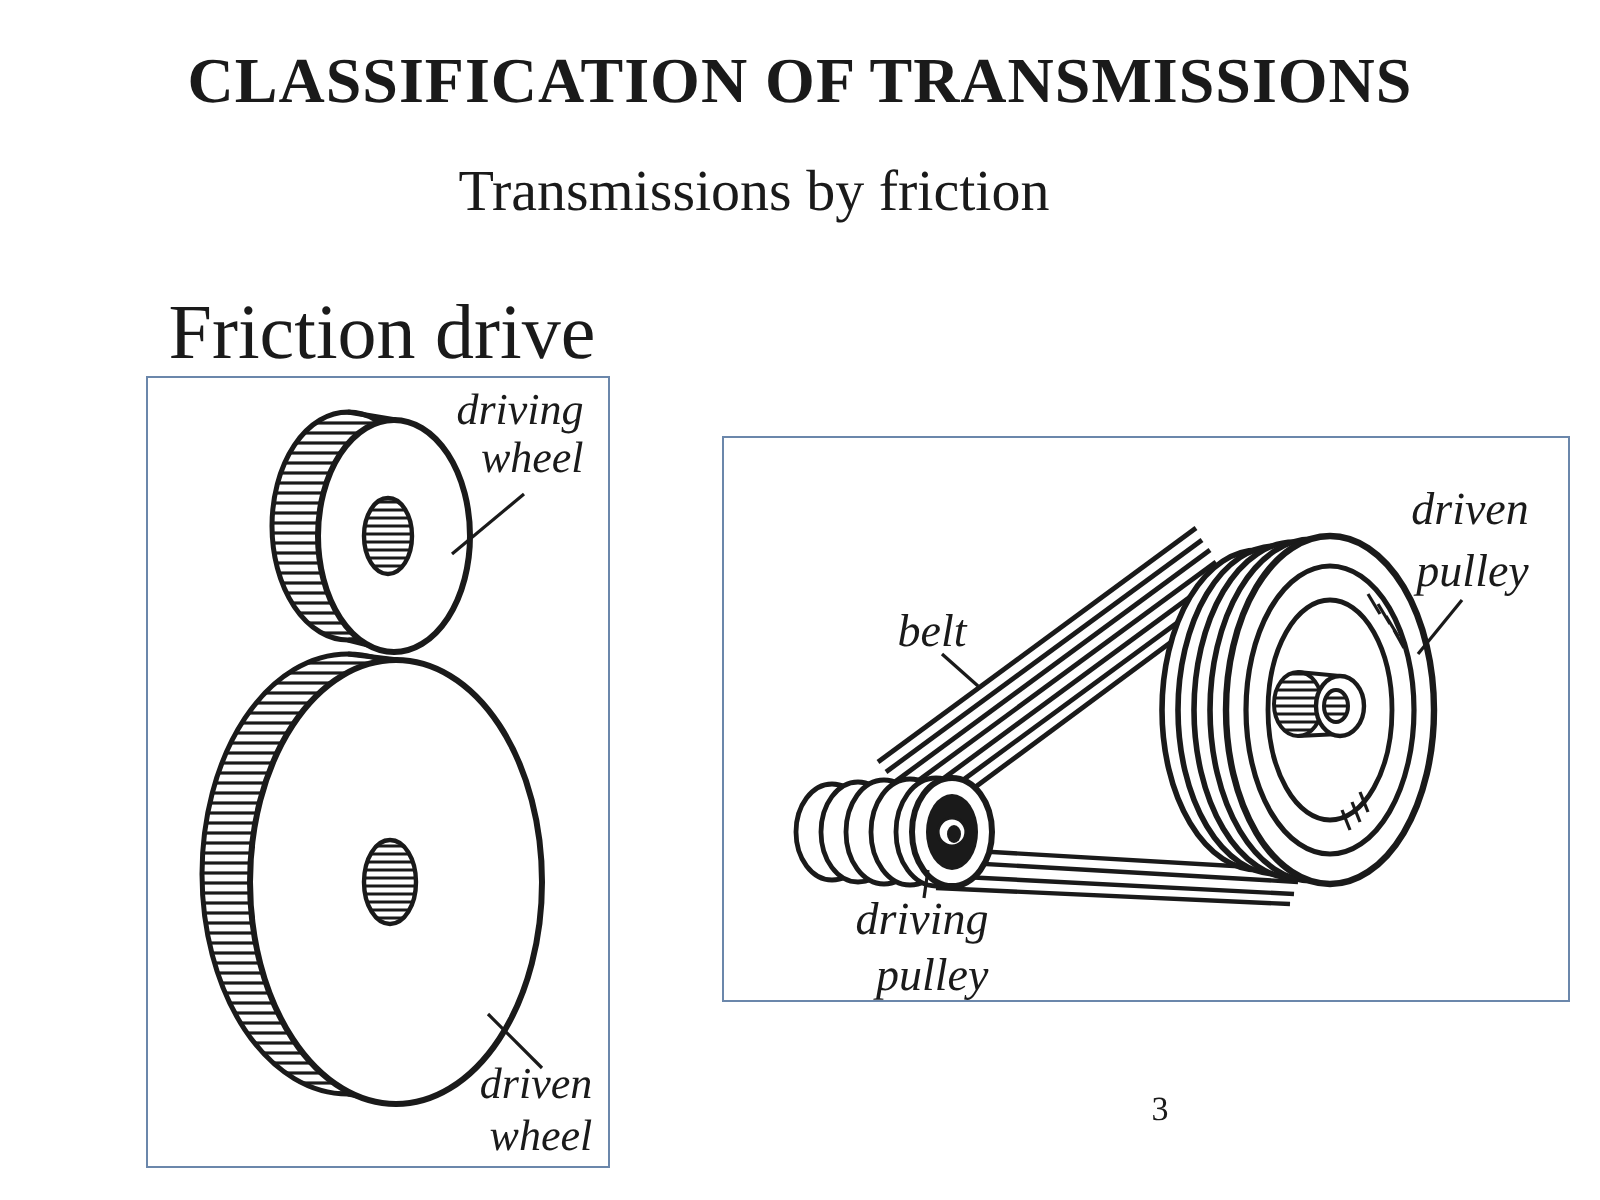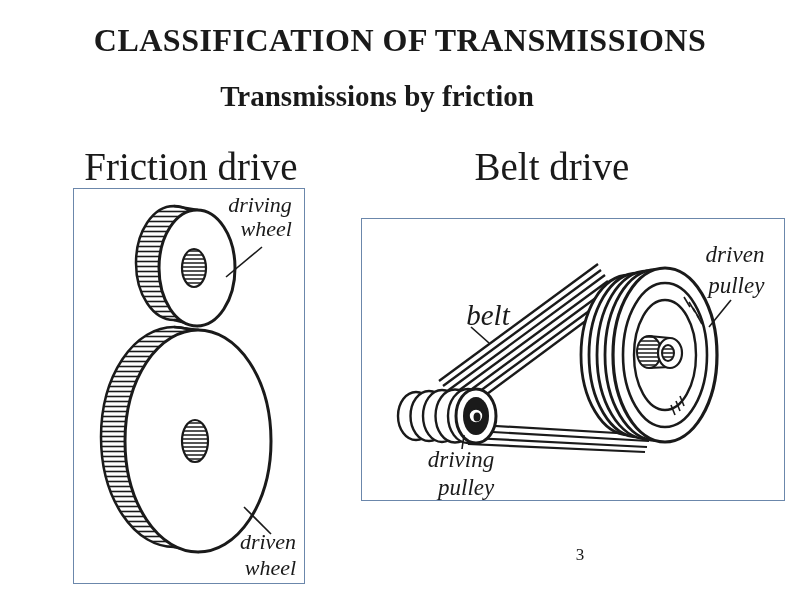--- a/index.html
+++ b/index.html
@@ -9,58 +9,57 @@
     font-family:"Liberation Serif","DejaVu Serif",serif;
   }
   .abs{position:absolute;}
   .slide{width:800px;height:432px;position:relative;}
   .title{
     top:22px;left:0;width:800px;text-align:center;
     font-size:32px;font-weight:bold;letter-spacing:0.5px;white-space:nowrap;
   }
   .subtitle{
     top:80px;left:0;width:754px;text-align:center;
-    font-size:29px;font-weight:bold;white-space:nowrap;
+    font-size:29px;font-weight:normal;white-space:nowrap;
   }
   .fig-heading{
     top:144px;width:300px;text-align:center;
     font-size:39px;font-weight:normal;white-space:nowrap;
   }
   .fig-heading.friction{left:41px;}
   .fig-heading.belt{left:402px;}
   .figure-box{
     border:1px solid #6b87ab;background:#ffffff;
   }
   .friction-box{left:73px;top:188px;width:230px;height:394px;}
   .belt-box{left:361px;top:218px;width:422px;height:281px;}
   .figure-box svg{position:absolute;left:0;top:0;}
   .lbl{
     position:absolute;transform:translateX(-50%);
     font-style:italic;text-align:right;white-space:nowrap;
   }
   .lbl span{display:block;}
   .lbl-driving-wheel{left:186px;top:4px;font-size:22px;line-height:24px;}
   .lbl-driven-wheel{left:194px;top:340px;font-size:22px;line-height:26px;}
-  .lbl-belt{left:104px;top:84px;font-size:29px;line-height:25px;margin-left:22px;}
+  .lbl-belt{left:104px;top:84px;font-size:23px;line-height:25px;}
   .lbl-driven-pulley{left:373px;top:20px;font-size:23px;line-height:31px;}
   .lbl-driving-pulley{left:99px;top:227px;font-size:23px;line-height:28px;}
   .page-number{
     left:560px;top:545px;width:40px;text-align:center;font-size:17px;
   }
 </style>
 </head>
 <body>
 
 <div class="slide">
 
   <div class="abs title">CLASSIFICATION OF TRANSMISSIONS</div>
   <div class="abs subtitle">Transmissions by friction</div>
 
   <div class="abs fig-heading friction">Friction drive</div>
-  <div class="abs fig-heading belt">Belt drive</div>
 
   <div class="abs figure-box friction-box">
     <svg width="230" height="394" viewBox="0 0 230 394">
       <defs>
         <pattern id="hatch" width="8" height="5" patternUnits="userSpaceOnUse">
           <rect width="8" height="5" fill="#ffffff"></rect>
           <line x1="0" y1="2.5" x2="8" y2="2.5" stroke="#1a1a1a" stroke-width="1.6"></line>
         </pattern>
         <pattern id="hatch2" width="8" height="4" patternUnits="userSpaceOnUse">
           <rect width="8" height="4" fill="#ffffff"></rect>

